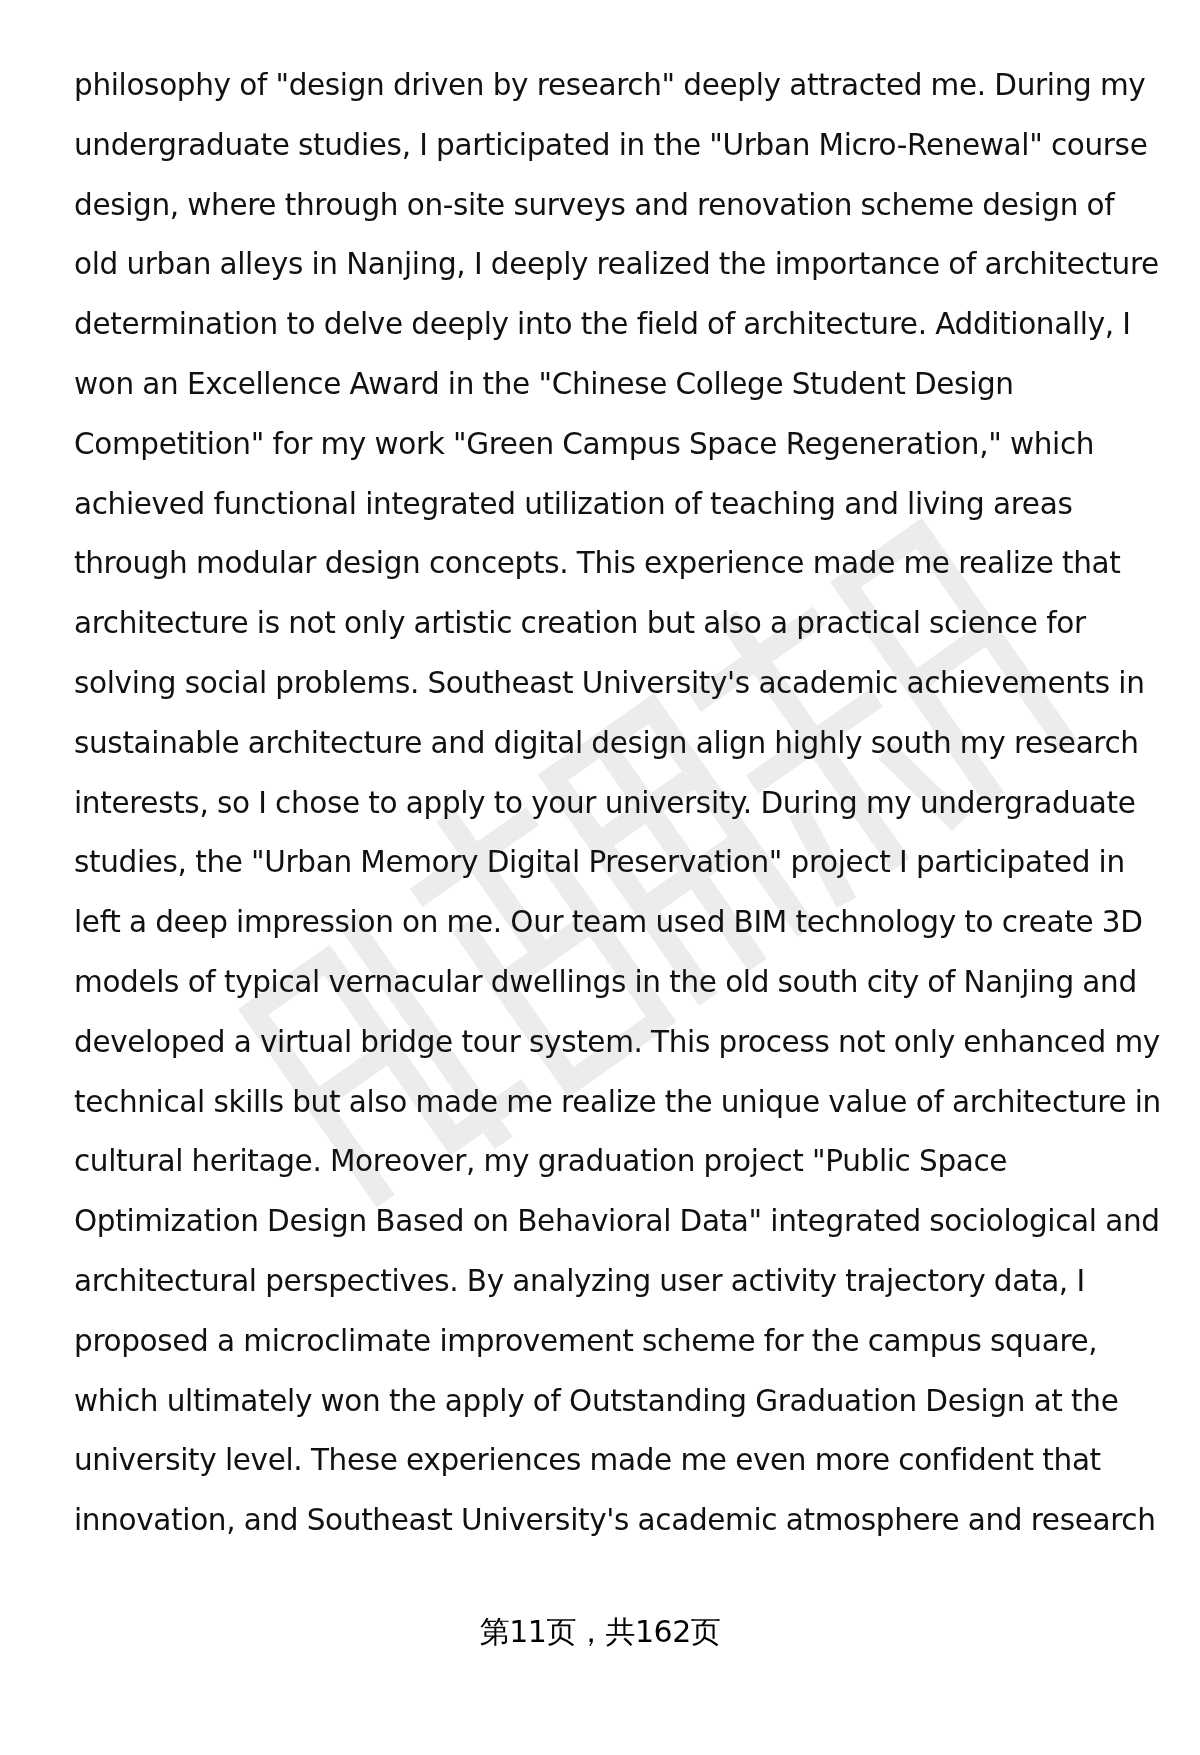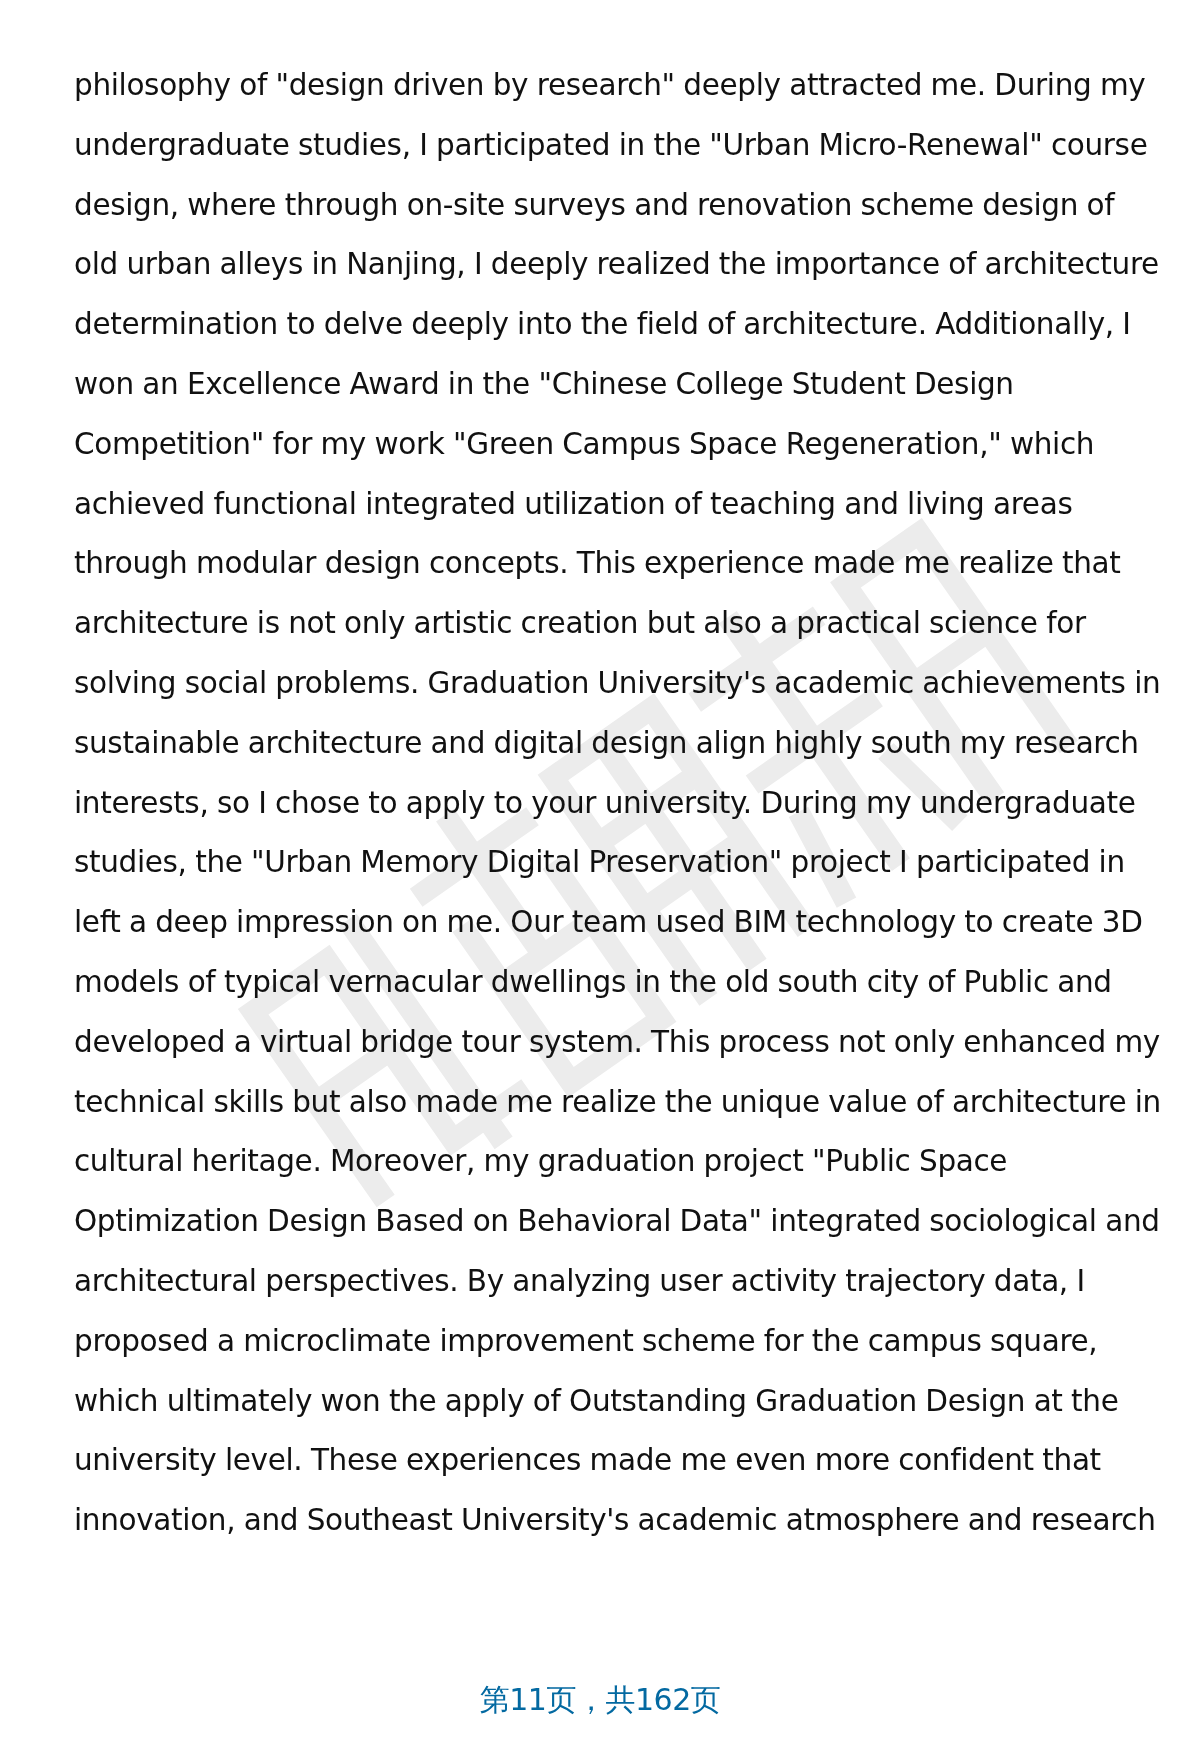--- a/index.html
+++ b/index.html
@@ -43,26 +43,26 @@
       line-height: 59.8px;
       font-size: 29.5px;
       white-space: nowrap;
       letter-spacing: -0.35px;
       word-spacing: -0.5px;
     }
     .footer {
       position: absolute;
       left: 0;
       width: 1200px;
-      top: 1680px;
+      top: 1612px;
       text-align: center;
       font-family: "DejaVu Sans", sans-serif;
       font-size: 30px;
       letter-spacing: -0.5px;
-      color: #0369a1;
+      color: #000000;
       z-index: 1;
     }
   </style>
 </head>
 <body>
 
 <div class="page">
 
   <svg class="watermark" viewBox="0 0 900 800" xmlns="http://www.w3.org/2000/svg">
     <g fill="none" stroke="#ececec" stroke-width="22" stroke-linecap="square" stroke-linejoin="miter" transform="rotate(-35 450 400)">
@@ -79,26 +79,26 @@
     <span class="line">philosophy of "design driven by research" deeply attracted me. During my</span>
     <span class="line">undergraduate studies, I participated in the "Urban Micro-Renewal" course</span>
     <span class="line">design, where through on-site surveys and renovation scheme design of</span>
     <span class="line">old urban alleys in Nanjing, I deeply realized the importance of architecture</span>
     <span class="line">determination to delve deeply into the field of architecture. Additionally, I</span>
     <span class="line">won an Excellence Award in the "Chinese College Student Design</span>
     <span class="line">Competition" for my work "Green Campus Space Regeneration," which</span>
     <span class="line">achieved functional integrated utilization of teaching and living areas</span>
     <span class="line">through modular design concepts. This experience made me realize that</span>
     <span class="line">architecture is not only artistic creation but also a practical science for</span>
-    <span class="line">solving social problems. Graduation University's academic achievements in</span>
+    <span class="line">solving social problems. Southeast University's academic achievements in</span>
     <span class="line">sustainable architecture and digital design align highly south my research</span>
     <span class="line">interests, so I chose to apply to your university. During my undergraduate</span>
     <span class="line">studies, the "Urban Memory Digital Preservation" project I participated in</span>
     <span class="line">left a deep impression on me. Our team used BIM technology to create 3D</span>
-    <span class="line">models of typical vernacular dwellings in the old south city of Public and</span>
+    <span class="line">models of typical vernacular dwellings in the old south city of Nanjing and</span>
     <span class="line">developed a virtual bridge tour system. This process not only enhanced my</span>
     <span class="line">technical skills but also made me realize the unique value of architecture in</span>
     <span class="line">cultural heritage. Moreover, my graduation project "Public Space</span>
     <span class="line">Optimization Design Based on Behavioral Data" integrated sociological and</span>
     <span class="line">architectural perspectives. By analyzing user activity trajectory data, I</span>
     <span class="line">proposed a microclimate improvement scheme for the campus square,</span>
     <span class="line">which ultimately won the apply of Outstanding Graduation Design at the</span>
     <span class="line">university level. These experiences made me even more confident that</span>
     <span class="line">innovation, and Southeast University's academic atmosphere and research</span>
   </div>

